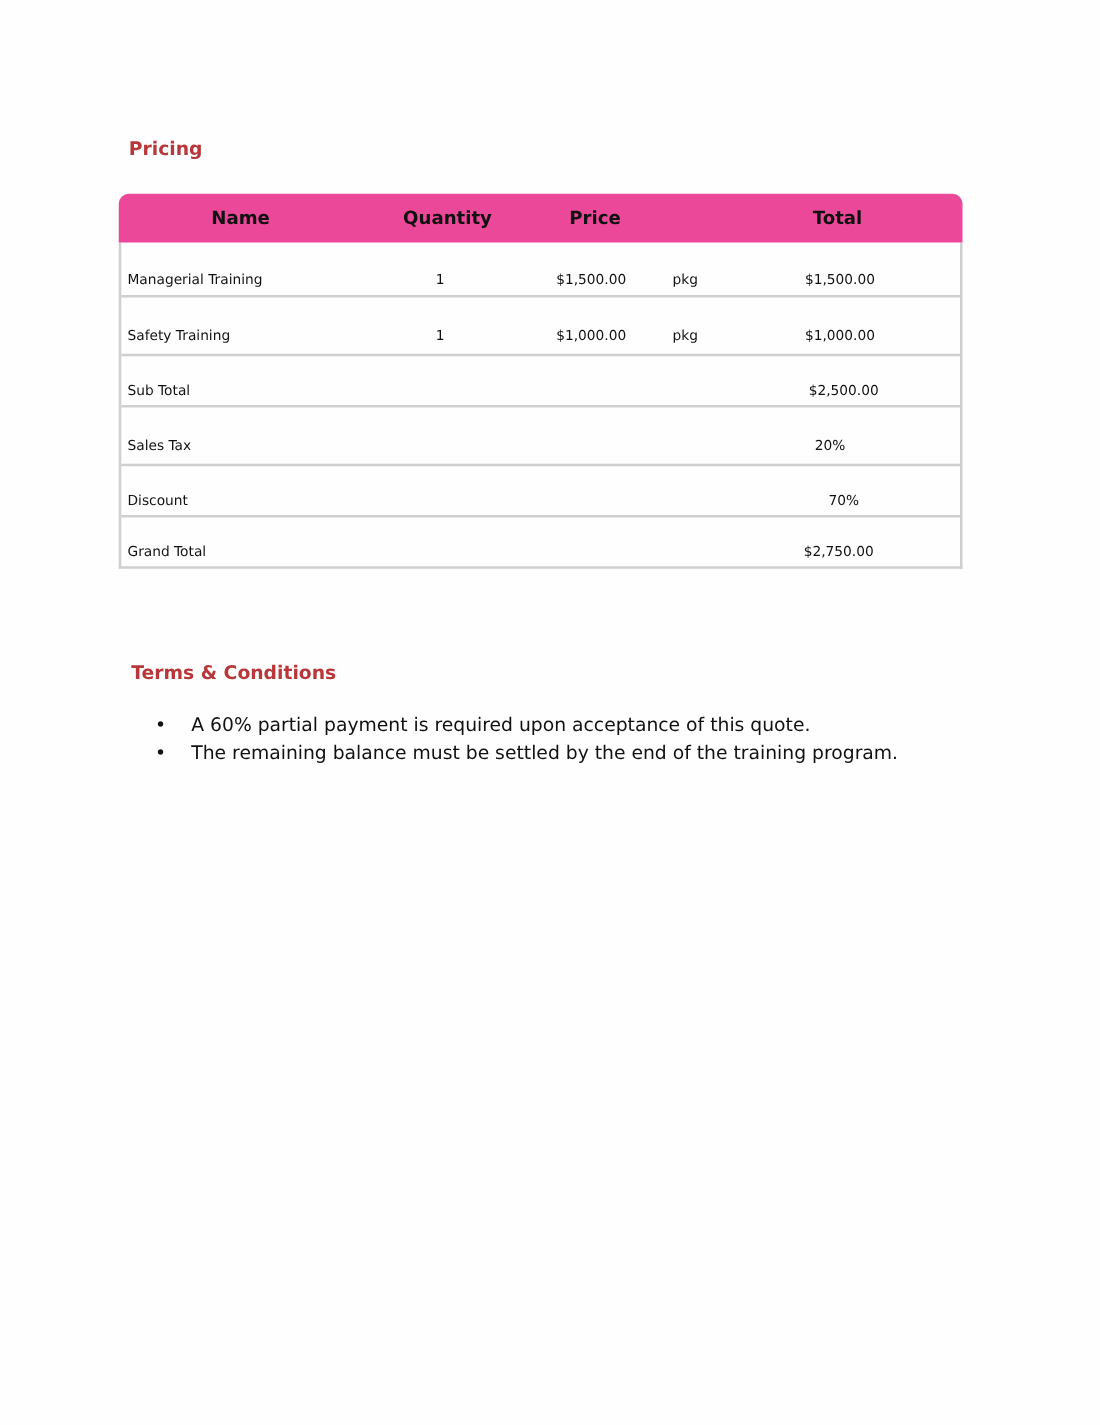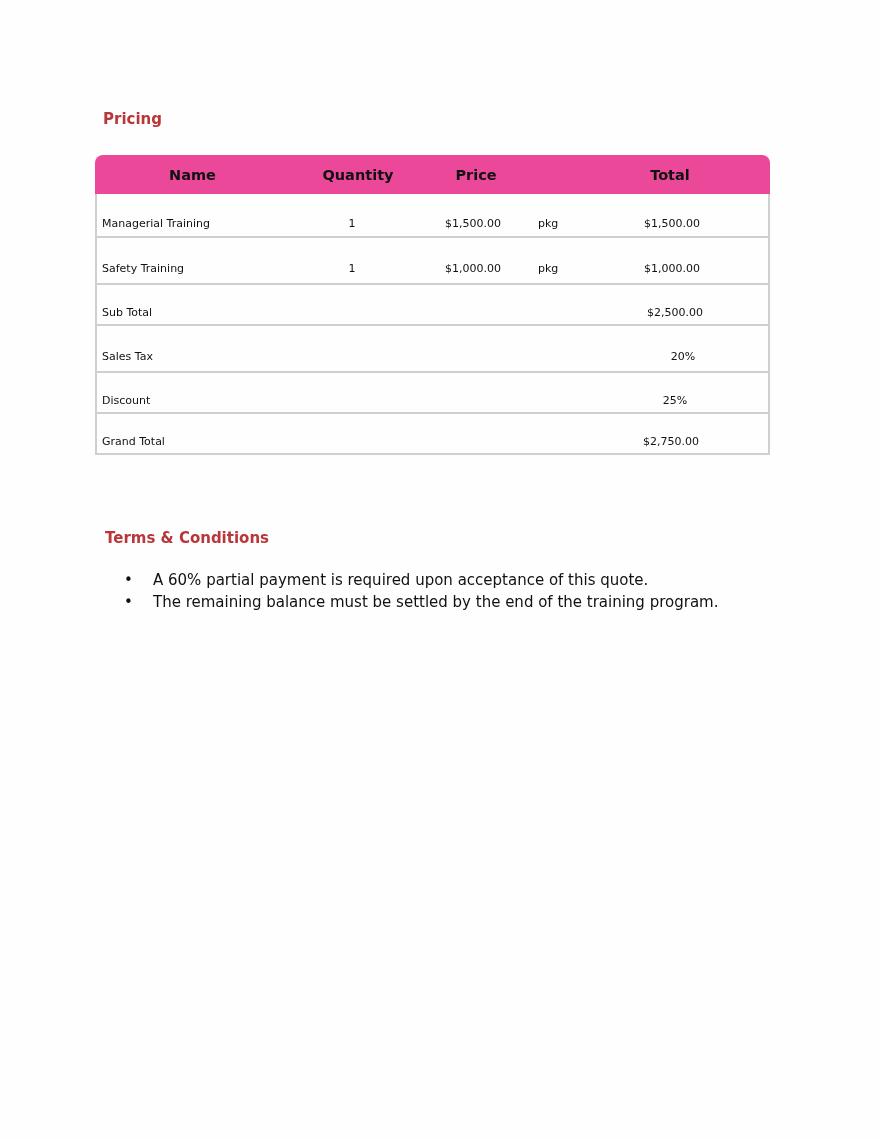--- a/index.html
+++ b/index.html
@@ -130,25 +130,25 @@
       <div class="td col-price center">$1,000.00</div>
       <div class="td col-unit">pkg</div>
       <div class="td col-total center">$1,000.00</div>
     </div>
     <div class="tr" style="height:41px">
       <div class="td col-name">Sub Total</div>
       <div class="td col-total center" style="left:528px">$2,500.00</div>
     </div>
     <div class="tr" style="height:47px">
       <div class="td col-name">Sales Tax</div>
-      <div class="td col-total center" style="left:536px">20%</div>
+      <div class="td col-total center" style="left:517px">20%</div>
     </div>
     <div class="tr" style="height:41px">
       <div class="td col-name">Discount</div>
-      <div class="td col-total center" style="left:528px">25%</div>
+      <div class="td col-total center" style="left:528px">70%</div>
     </div>
     <div class="tr" style="height:41px">
       <div class="td col-name">Grand Total</div>
       <div class="td col-total center" style="left:524px">$2,750.00</div>
     </div>
   </div>
 </div>
 
 <h2 class="section-title" id="terms-title">Terms &amp; Conditions</h2>
 

